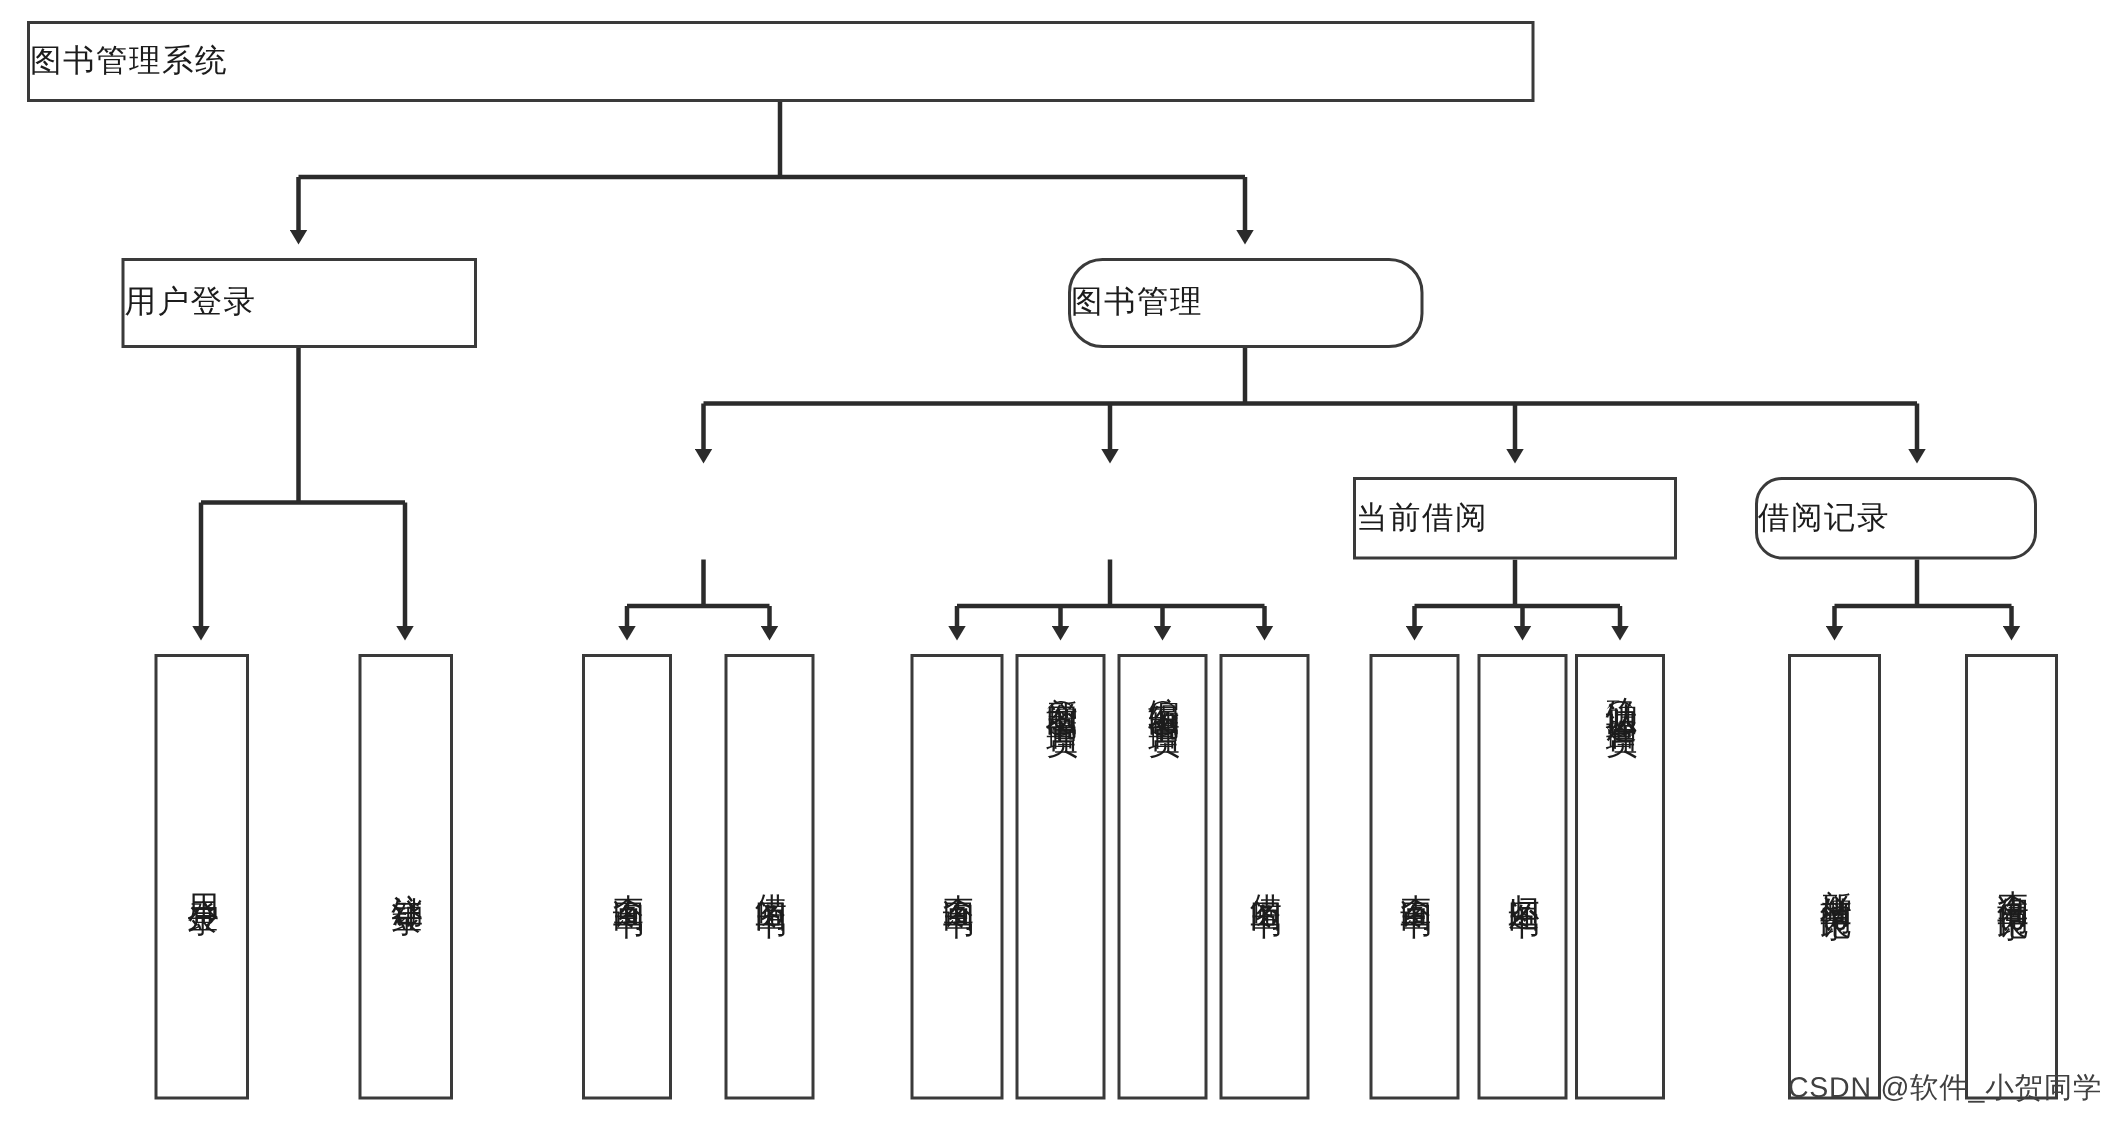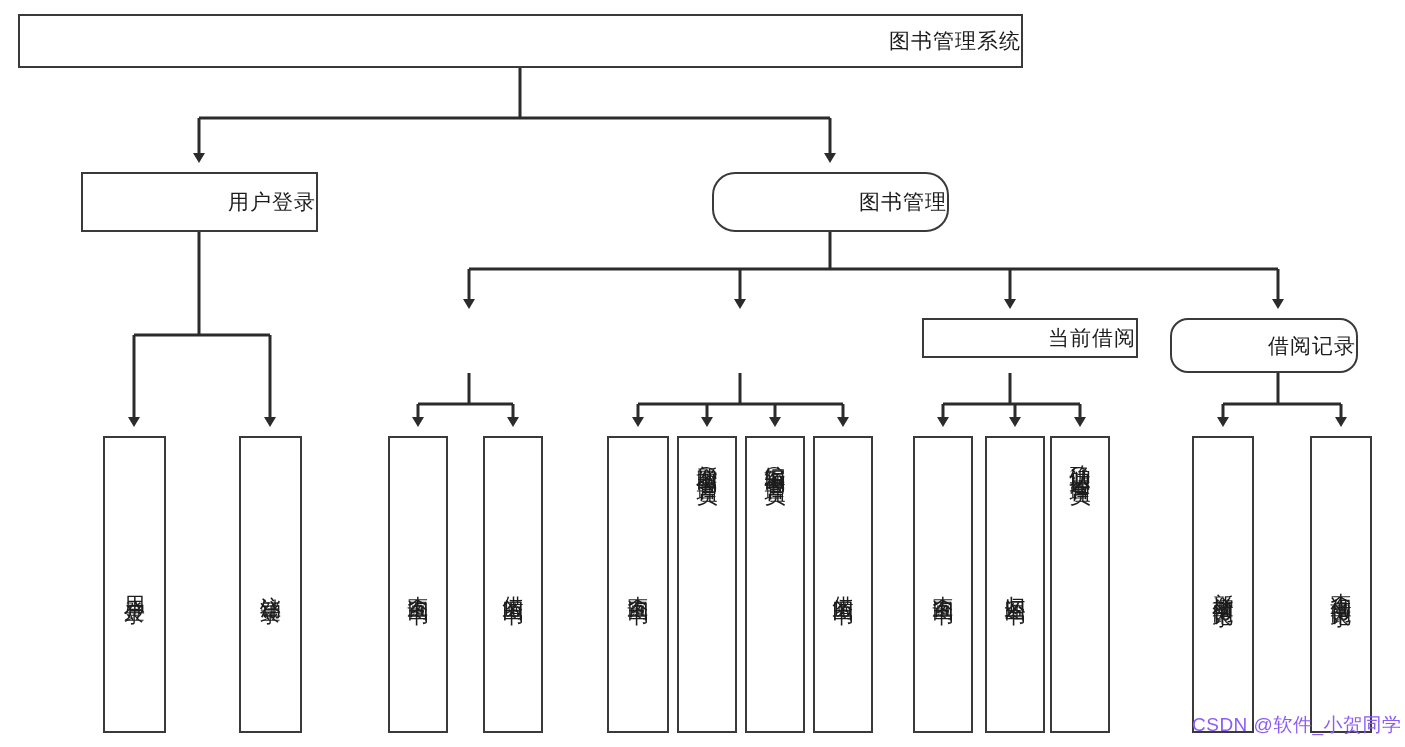--- a/index.html
+++ b/index.html
@@ -25,21 +25,21 @@
     height: 747px;
     pointer-events: none;
   }
   .node {
     position: absolute;
     box-sizing: border-box;
     background: #ffffff;
     border: 2px solid #3a3a3a;
     display: flex;
     align-items: center;
-    justify-content: flex-end;
+    justify-content: flex-start;
     color: #1c1c1c;
   }
   .node.horiz {
     font-size: 21px;
     letter-spacing: 1px;
     line-height: 1.2;
   }
   .node.vert {
     align-items: flex-start;
     justify-content: center;
@@ -53,21 +53,21 @@
     line-height: 1.05;
     white-space: nowrap;
   }
   .node.vert.centered {
     align-items: center;
     padding-top: 0;
   }
   .watermark {
     position: absolute;
     font-size: 19px;
-    color: #8b5cf6;
+    color: #404040;
     letter-spacing: 0.5px;
     white-space: nowrap;
   }
 </style>
 </head>
 <body>
 
 <div id="canvas">
 
   <svg class="connectors" viewBox="0 0 1405 747" xmlns="http://www.w3.org/2000/svg">
@@ -124,21 +124,21 @@
     <span>图书管理系统</span>
   </div>
 
   <div class="node horiz" style="left: 81px; top: 172px; width: 237px; height: 60px;">
     <span>用户登录</span>
   </div>
   <div class="node horiz" style="left: 712px; top: 172px; width: 237px; height: 60px; border-radius: 23px;">
     <span>图书管理</span>
   </div>
 
-  <div class="node horiz" style="left: 902px; top: 318px; width: 216px; height: 40px; margin-left: 20px;">
+  <div class="node horiz" style="left: 902px; top: 318px; width: 216px; height: 55px;">
     <span>当前借阅</span>
   </div>
   <div class="node horiz" style="left: 1170px; top: 318px; width: 188px; height: 55px; border-radius: 18px;">
     <span>借阅记录</span>
   </div>
 
   <div class="node vert centered" style="left: 103px; top: 436px; width: 63px; height: 297px;">
     <span class="vtext">用户登录</span>
   </div>
   <div class="node vert centered" style="left: 239px; top: 436px; width: 63px; height: 297px;">

